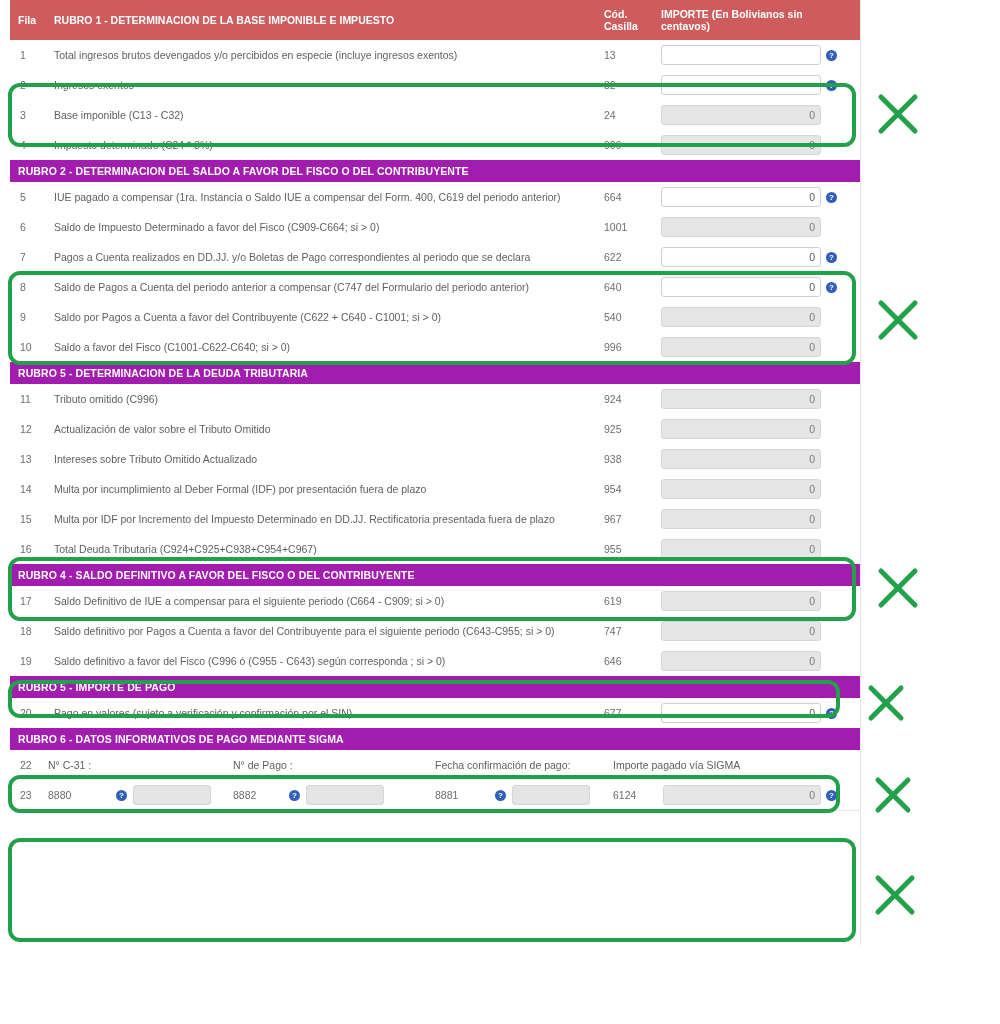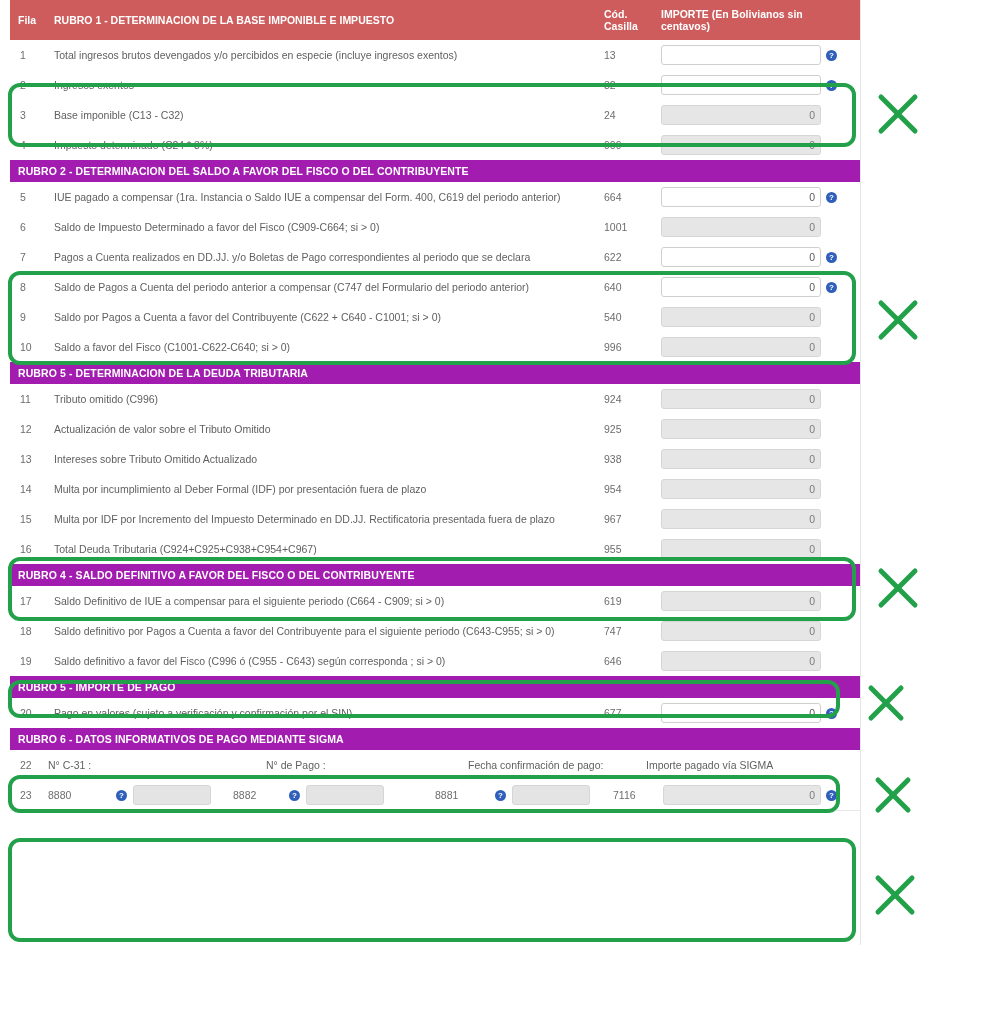--- a/index.html
+++ b/index.html
@@ -159,21 +159,21 @@
   .r6grid {
     display: flex;
     align-items: center;
     font-size: 10.5px;
     color: #5f5f5f;
     height: 30px;
   }
   .r6cell { display: flex; align-items: center; }
   .r6lbl  { color: #5f5f5f; }
   .r6code { color: #6d6d6d; }
-  .gap-lbl-a { width: 218px; }
+  .gap-lbl-a { width: 185px; }
   .gap-lbl-b { width: 202px; }
   .gap-lbl-c { width: 178px; }
 
   
   .ann {
     position: absolute;
     border: 4px solid #22a04a;
     border-radius: 12px;
     pointer-events: none;
     background: transparent;
@@ -478,21 +478,21 @@
               <span class="r6code" style="width:56px;">8882</span>
               <span class="help">?</span>
               <input class="fld sm ro" readonly="" style="margin-left: 6px;" value="">
             </span>
             <span class="r6cell" style="width:178px;">
               <span class="r6code" style="width:60px;">8881</span>
               <span class="help">?</span>
               <input class="fld sm ro" readonly="" style="margin-left: 6px;" value="">
             </span>
             <span class="r6cell">
-              <span class="r6code" style="width:50px;">7116</span>
+              <span class="r6code" style="width:50px;">6124</span>
               <input class="fld ro" readonly="" style="width: 158px;" value="0">
               <span class="help" style="margin-left:5px;">?</span>
             </span>
           </div>
         </td>
       </tr>
     </tbody>
       </table>
   </div>
 

